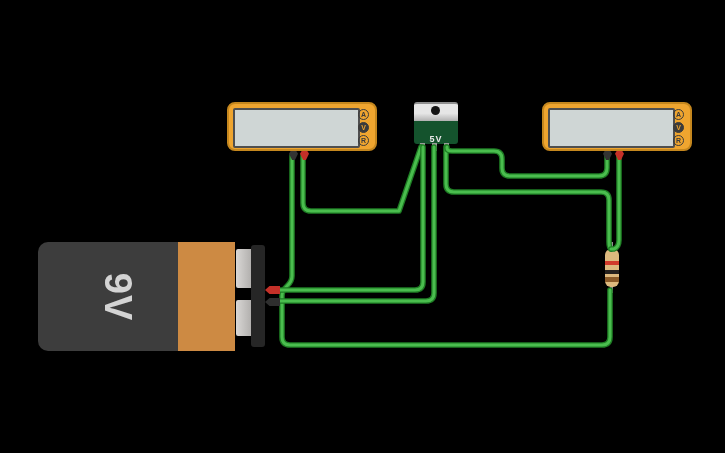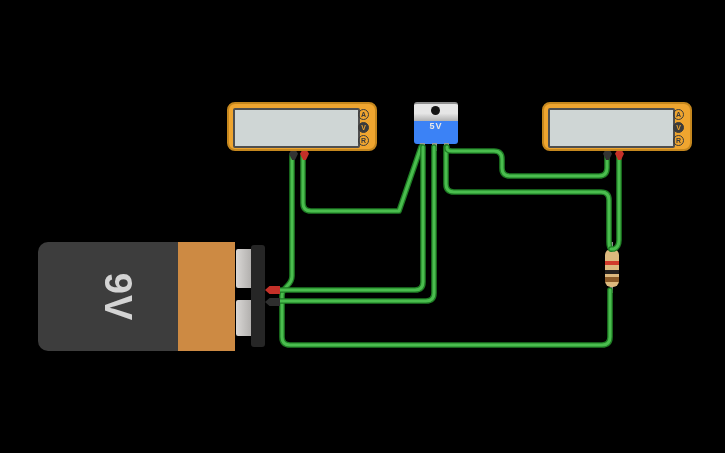--- a/index.html
+++ b/index.html
@@ -42,22 +42,22 @@
 
   
   .probe{width:9px;height:9px;clip-path:polygon(18% 0,82% 0,100% 30%,66% 100%,34% 100%,0 30%);}
   .probe-black{background:#333;}
   .probe-red{background:#c43028;}
 
   
   .reg-tab{left:414px;top:102px;width:44px;height:19px;border-radius:3px 3px 0 0;
     background:linear-gradient(#e6e6e6 55%,#b2b2b2);border-top:2px solid #8f8f8f;box-sizing:border-box;}
   .reg-hole{left:431px;top:106px;width:9px;height:9px;border-radius:50%;background:#141414;}
-  .reg-body{left:414px;top:121px;width:44px;height:23px;background:#3b82f6;
-    border-radius:0 0 3px 3px;display:flex;align-items:flex-start;justify-content:center;
+  .reg-body{left:414px;top:121px;width:44px;height:23px;background:#14532d;
+    border-radius:0 0 3px 3px;display:flex;align-items:flex-end;justify-content:center;
     color:#e8e8e8;font-size:9px;font-weight:bold;letter-spacing:1px;}
   .reg-leg{top:143px;width:5px;height:8px;background:#9a9a9a;}
 
   
   .res-lead{width:3px;height:8px;background:#8f8f8f;}
   .res-body{left:605px;top:249px;width:14px;height:38px;background:#ddb97e;border-radius:6px;}
   .res-band{position:absolute;left:0;width:14px;}
   .res-band.b1{top:12px;height:4px;}
   .res-band.b2{top:21px;height:4px;}
   .res-band.b3{top:28px;height:5px;}

